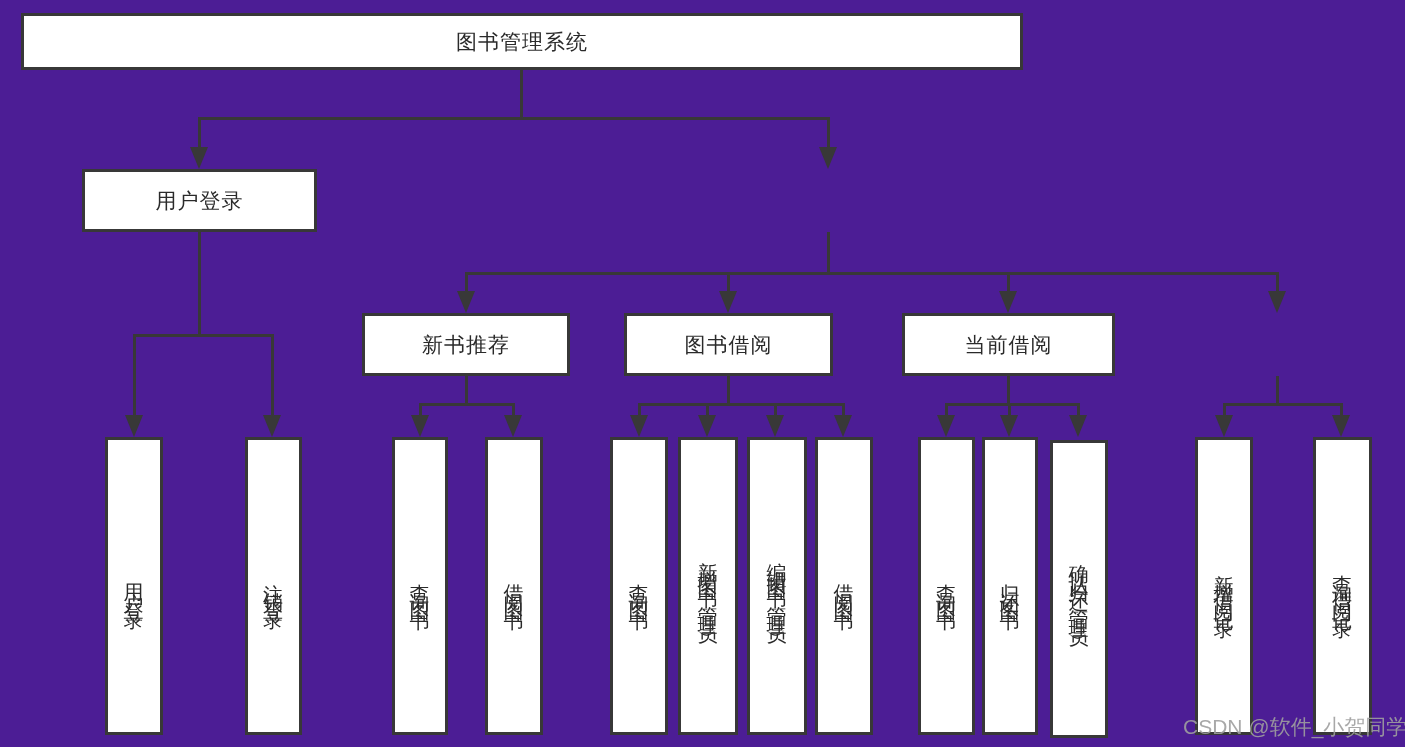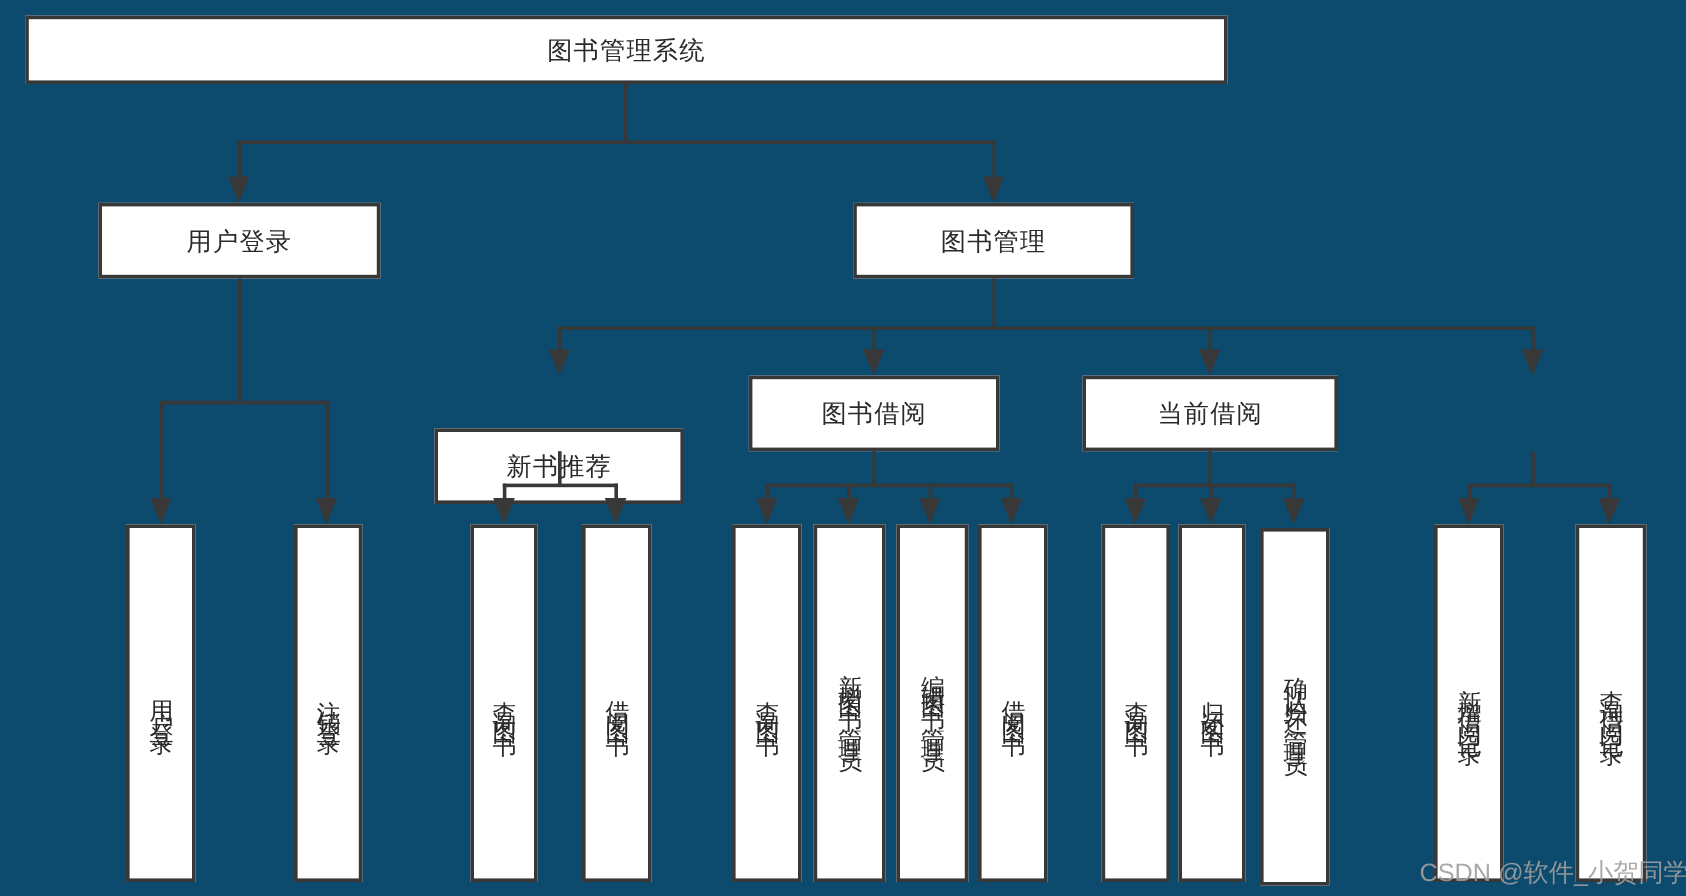--- a/index.html
+++ b/index.html
@@ -5,21 +5,21 @@
   html, body {
     margin: 0;
     padding: 0;
     background: #ffffff;
     font-family: "Liberation Sans", "DejaVu Sans", sans-serif;
   }
   .stage {
     position: relative;
     width: 1405px;
     height: 747px;
-    background: #0c4a6e;
+    background: #4c1d95;
     overflow: hidden;
   }
   .box {
     position: absolute;
     box-sizing: border-box;
     border: 3px solid #383838;
     background: #ffffff;
     display: flex;
     align-items: center;
     justify-content: center;
@@ -86,43 +86,40 @@
   <div class="vline" style="left:520px; top:70px; height:49px;"></div>
   <div class="hline" style="left:198px; top:117px; width:632px;"></div>
   <div class="vline" style="left:198px; top:117px; height:32px;"></div>
   <div class="arrow" style="left:190px; top:147px;"></div>
   <div class="vline" style="left:827px; top:117px; height:32px;"></div>
   <div class="arrow" style="left:819px; top:147px;"></div>
 
   <div class="box" style="left:82px; top:169px; width:235px; height:63px;">
     <span>用户登录</span>
   </div>
-  <div class="box" style="left:711px; top:169px; width:234px; height:63px;">
-    <span>图书管理</span>
-  </div>
 
   <div class="vline" style="left:198px; top:232px; height:104px;"></div>
   <div class="hline" style="left:133px; top:334px; width:141px;"></div>
   <div class="vline" style="left:133px; top:334px; height:83px;"></div>
   <div class="arrow" style="left:125px; top:415px;"></div>
   <div class="vline" style="left:271px; top:334px; height:83px;"></div>
   <div class="arrow" style="left:263px; top:415px;"></div>
 
   <div class="vline" style="left:827px; top:232px; height:43px;"></div>
   <div class="hline" style="left:465px; top:272px; width:814px;"></div>
   <div class="vline" style="left:465px; top:272px; height:22px;"></div>
   <div class="arrow" style="left:457px; top:291px;"></div>
   <div class="vline" style="left:727px; top:272px; height:22px;"></div>
   <div class="arrow" style="left:719px; top:291px;"></div>
   <div class="vline" style="left:1007px; top:272px; height:22px;"></div>
   <div class="arrow" style="left:999px; top:291px;"></div>
   <div class="vline" style="left:1276px; top:272px; height:22px;"></div>
   <div class="arrow" style="left:1268px; top:291px;"></div>
 
-  <div class="box" style="left:362px; top:313px; width:208px; height:63px;margin-top:44px;">
+  <div class="box" style="left:362px; top:313px; width:208px; height:63px;">
     <span>新书推荐</span>
   </div>
   <div class="box" style="left:624px; top:313px; width:209px; height:63px;">
     <span>图书借阅</span>
   </div>
   <div class="box" style="left:902px; top:313px; width:213px; height:63px;">
     <span>当前借阅</span>
   </div>
 
   <div class="vline" style="left:465px; top:376px; height:29px;"></div>

